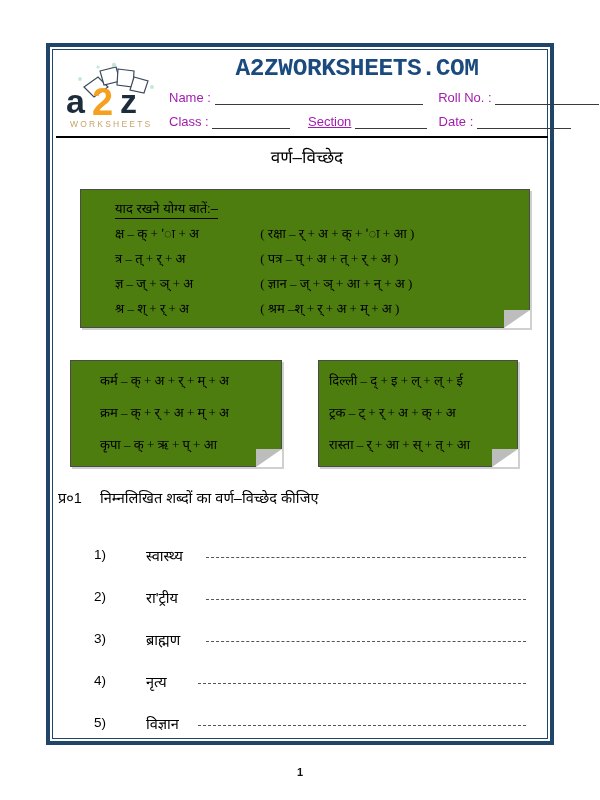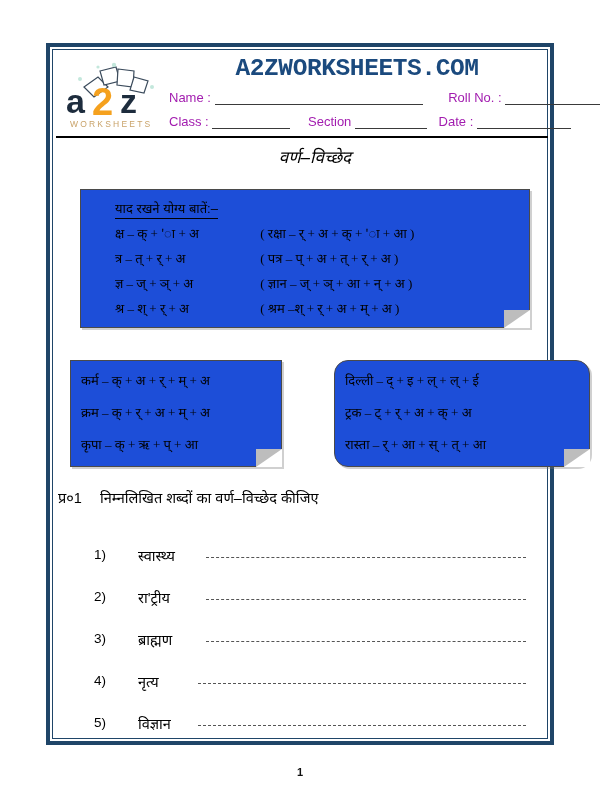--- a/index.html
+++ b/index.html
@@ -105,35 +105,34 @@
   }
   .b-name   { width: 208px; }
   .b-roll   { width: 104px; }
   .b-class  { width: 78px;  }
   .b-section{ width: 72px;  }
   .b-date   { width: 94px;  }
 
   
   .sheet-title {
     position: absolute;
-    left: 19px;
+    left: 11px;
     top: 98px;
     width: 492px;
     text-align: center;
     font-size: 17px;
     color: #000;
     font-family: "Liberation Sans", sans-serif;
-    font-style: italic;
   }
 
   
   .note-box {
     position: absolute;
     border: 1px solid #4a4a4a;
-    background: #1d4ed8;
+    background: #4d7c0f;
     box-sizing: border-box;
     box-shadow: 2px 2px 0 rgba(120,120,120,0.35);
   }
   .note-box .fold {
     position: absolute;
     right: -1px;
     bottom: -1px;
     width: 0; height: 0;
     border-left: 26px solid #bdbdbd;
     border-bottom: 18px solid #ffffff;
@@ -143,27 +142,27 @@
     left: 30px;
     top: 142px;
     width: 450px;
     height: 139px;
   }
   .box-left {
     left: 20px;
     top: 313px;
     width: 212px;
     height: 107px;
+    padding-left: 19px;
   }
   .box-right {
-    left: 284px;
+    left: 268px;
     top: 313px;
-    width: 256px;
+    width: 200px;
     height: 107px;
-    border-radius: 14px;
   }
 
   .note-head {
     margin: 9px 0 2px 34px;
     font-size: 13px;
     color: #000;
     display: inline-block;
     border-bottom: 1px solid #000;
     padding-bottom: 1px;
   }
@@ -218,21 +217,21 @@
   .ans-idx {
     position: absolute;
     left: 36px;
     top: 8px;
     width: 26px;
     font-size: 13.5px;
     color: #000;
   }
   .ans-word {
     position: absolute;
-    left: 80px;
+    left: 88px;
     top: 6px;
     width: 80px;
     font-size: 14.5px;
     color: #000;
   }
   .ans-rule {
     position: absolute;
     left: 148px;
     top: 18px;
     width: 320px;
@@ -286,28 +285,28 @@
           </g>
           <text x="6" y="66" font-family="Liberation Sans, sans-serif" font-size="8.5" letter-spacing="2.2" fill="#c9a36a">WORKSHEETS</text>
         </svg>
       </div>
 
       <div class="site-title">A2ZWORKSHEETS.COM</div>
 
       <div class="field-row row1">
         <span class="fld-label">Name :</span>
         <span class="fld-blank b-name"></span>
-        <span class="fld-label" style="margin-left:22px;">Roll No. :</span>
+        <span class="fld-label" style="margin-left:12px;">Roll No. :</span>
         <span class="fld-blank b-roll"></span>
       </div>
 
       <div class="field-row row2">
         <span class="fld-label">Class :</span>
         <span class="fld-blank b-class"></span>
-        <span class="fld-label" style="margin-left:14px;">Section</span>
+        <span class="fld-label" style="margin-left:14px;text-decoration:underline;">Section</span>
         <span class="fld-blank b-section"></span>
         <span class="fld-label" style="margin-left:8px;">Date :</span>
         <span class="fld-blank b-date"></span>
       </div>
     </div>
 
     <div class="sheet-title">वर्ण–विच्छेद</div>
 
     <div class="note-box box-main">
       <div class="note-head">याद रखने योग्य बातें:–</div>

